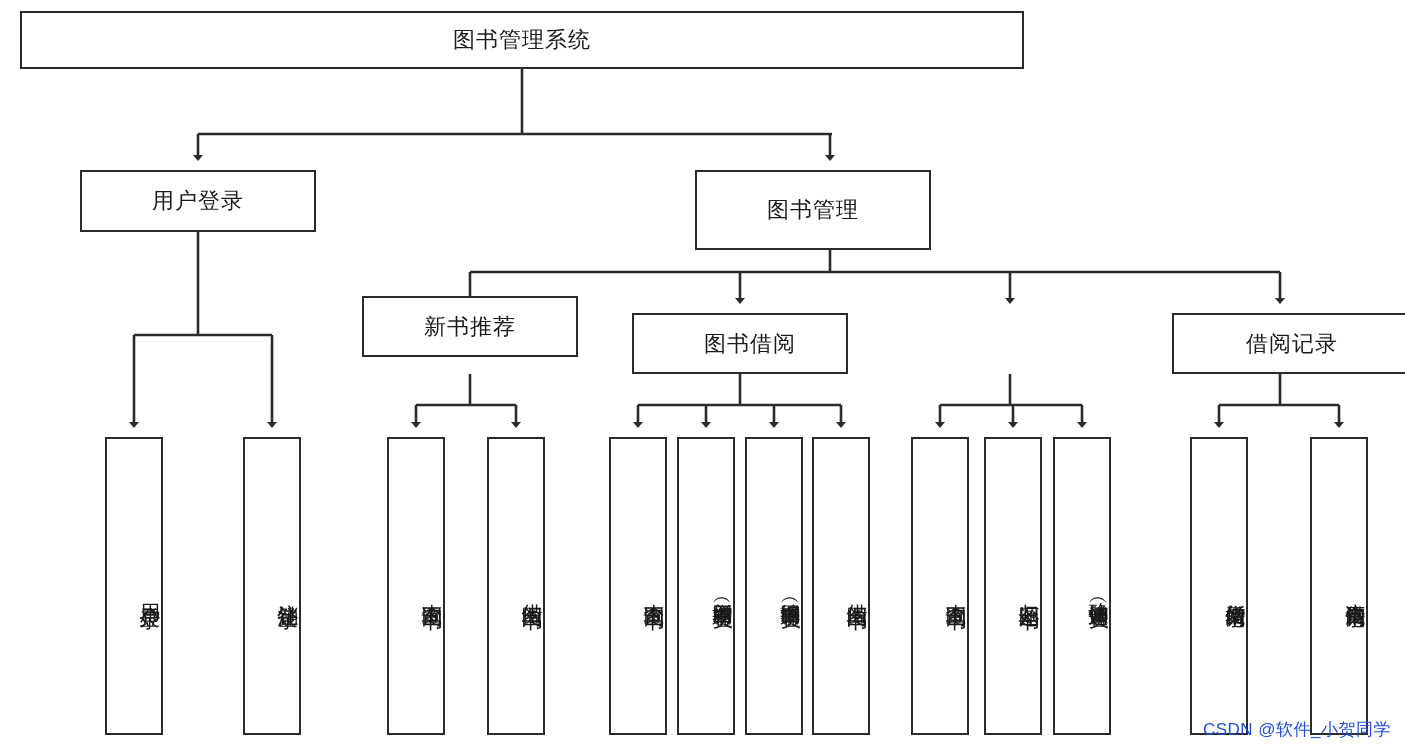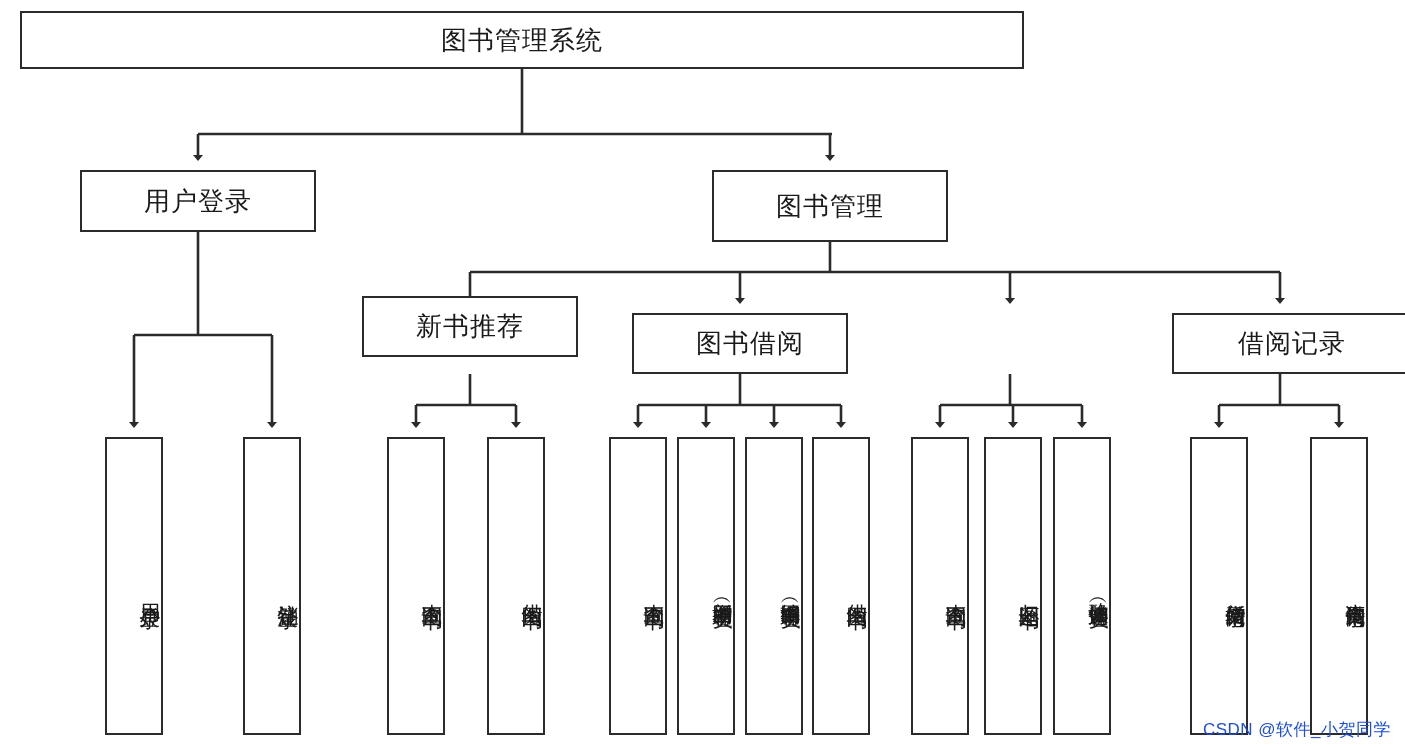--- a/index.html
+++ b/index.html
@@ -21,21 +21,21 @@
     position: absolute;
     box-sizing: border-box;
     border: 2px solid #2b2b2b;
     background: #ffffff;
     display: flex;
     align-items: center;
     justify-content: center;
     color: #1a1a1a;
   }
   .node.horiz {
-    font-size: 26px;
+    font-size: 22px;
     letter-spacing: 1px;
     text-align: center;
   }
   .node.vert {
     writing-mode: vertical-rl;
     text-orientation: upright;
     font-size: 21px;
     letter-spacing: 2px;
     padding-top: 10px;
     align-items: flex-start;
@@ -115,21 +115,21 @@
       <path d="M1280,374 L1280,405"></path>
       <path d="M1219,405 L1339,405"></path>
       <path d="M1219,405 L1219,425" marker-end="url(#arrow)"></path>
       <path d="M1339,405 L1339,425" marker-end="url(#arrow)"></path>
     </g>
   </svg>
 
   <div class="node horiz" style="left:20px; top:11px; width:1004px; height:58px;">图书管理系统</div>
 
   <div class="node horiz" style="left:80px; top:170px; width:236px; height:62px;">用户登录</div>
-  <div class="node horiz" style="left:712px; top:170px; width:236px; height:72px;">图书管理</div>
+  <div class="node horiz" style="left:695px; top:170px; width:236px; height:80px;">图书管理</div>
 
   <div class="node horiz" style="left:362px; top:296px; width:216px; height:61px;">新书推荐</div>
   <div class="node horiz" style="left:632px; top:313px; width:216px; height:61px;padding-left:20px;">图书借阅</div>
   <div class="node horiz" style="left:1172px; top:313px; width:240px; height:61px;">借阅记录</div>
 
   <div class="node vert" style="left:105px; top:437px; width:58px; height:298px;">用户登录</div>
   <div class="node vert" style="left:243px; top:437px; width:58px; height:298px;">注销登录</div>
 
   <div class="node vert" style="left:387px; top:437px; width:58px; height:298px;">查询图书</div>
   <div class="node vert" style="left:487px; top:437px; width:58px; height:298px;">借阅图书</div>

